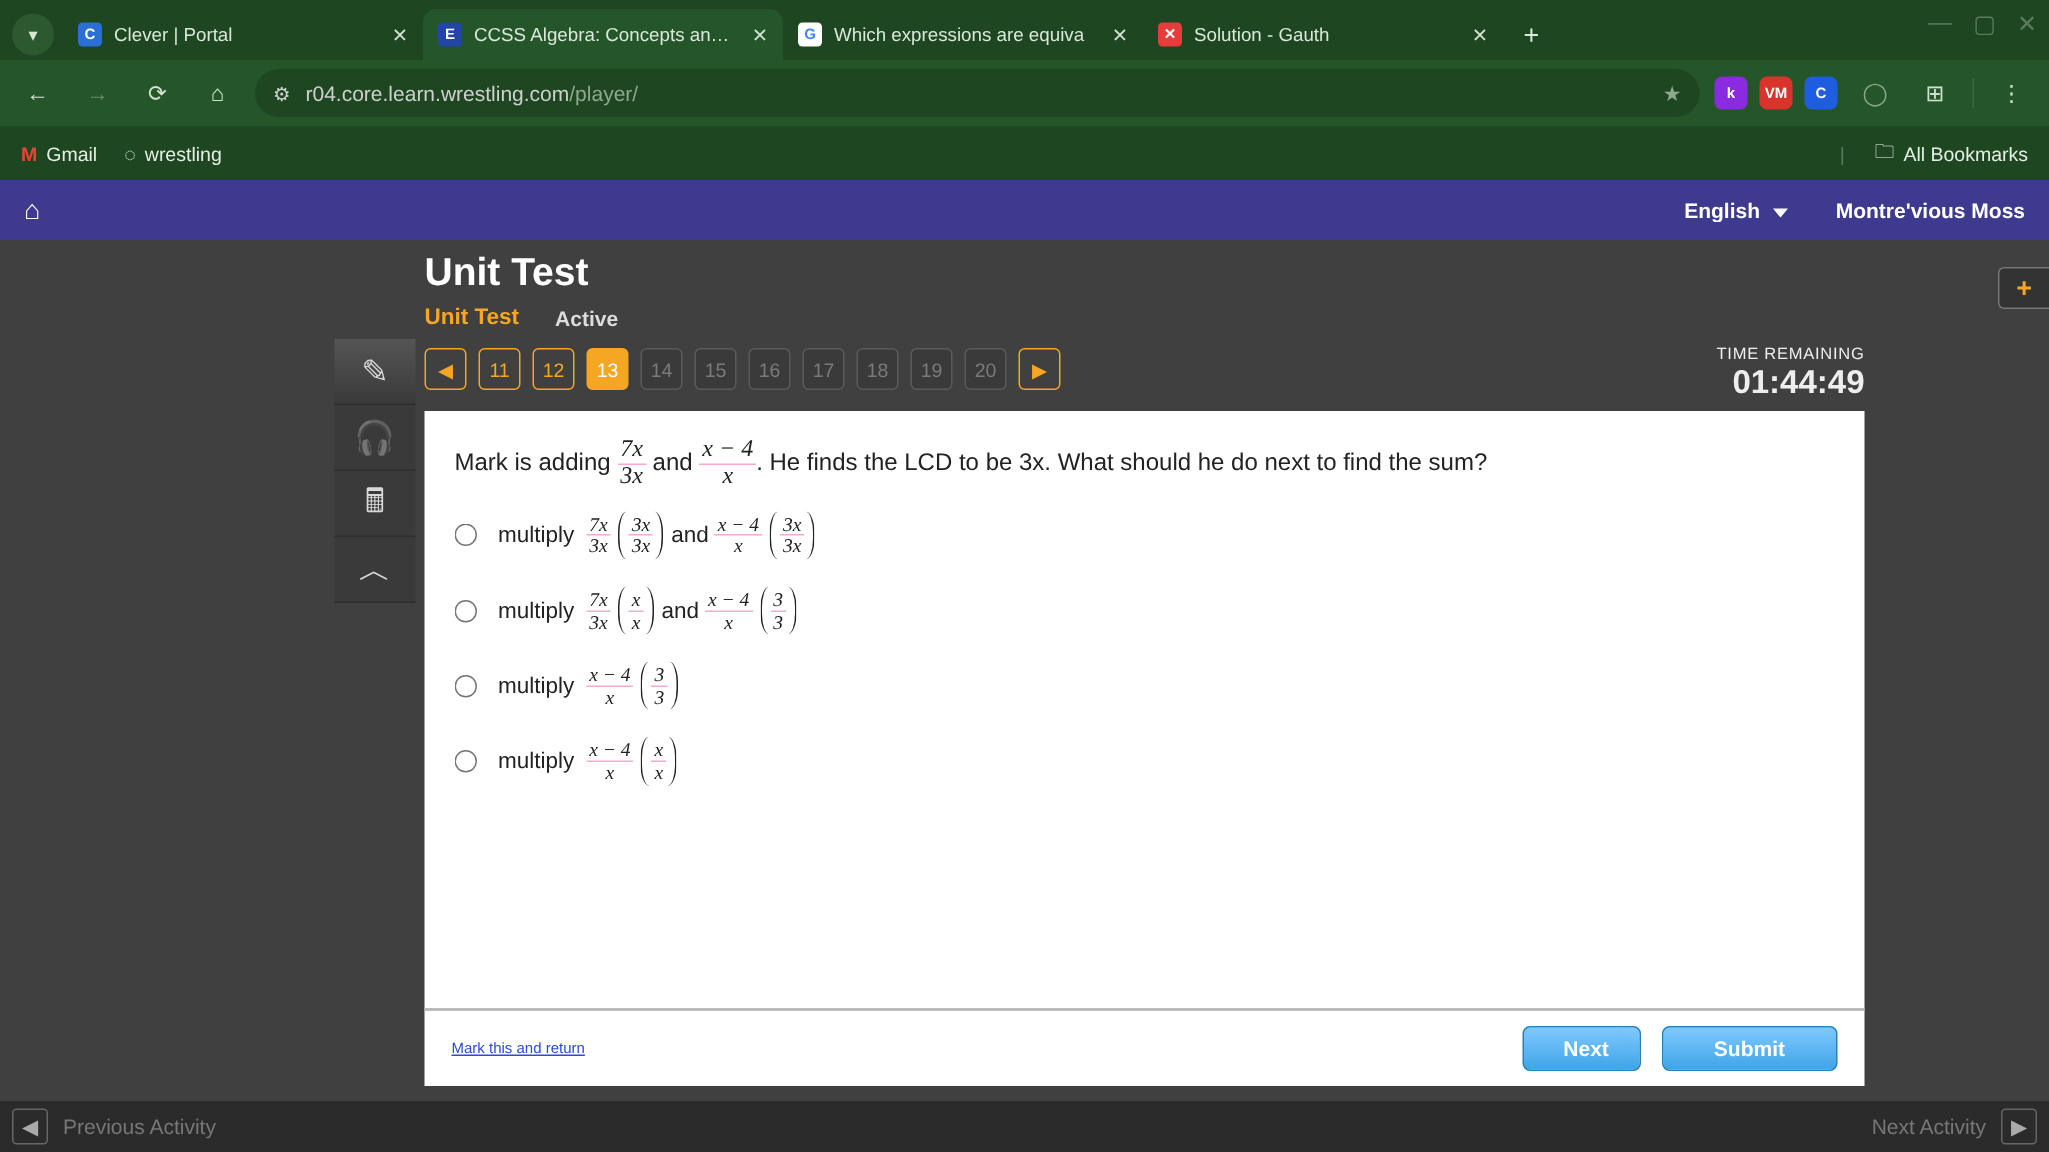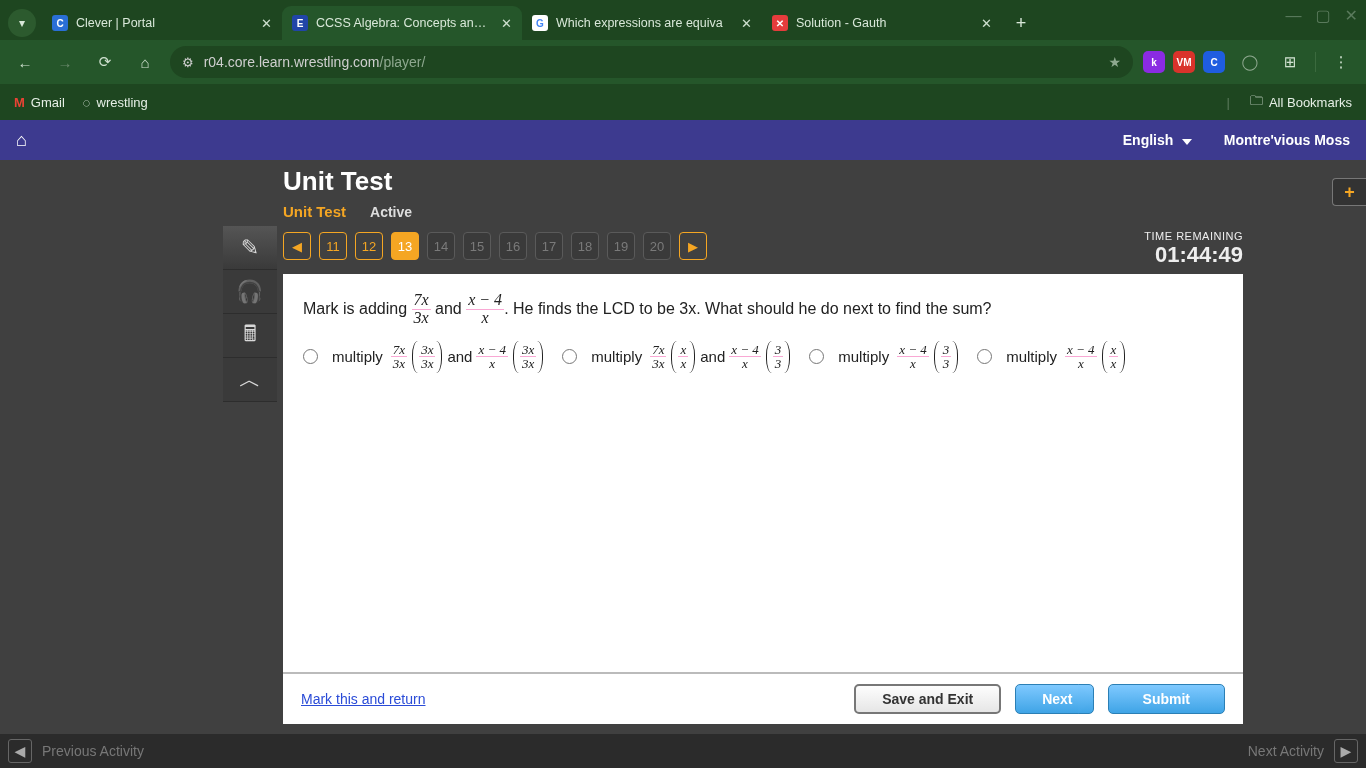--- a/index.html
+++ b/index.html
@@ -154,33 +154,33 @@
   .frac .den { display:block; padding:0 2px; }
   .paren {
     display:inline-block; vertical-align:middle; position:relative;
     padding: 2px 6px;
     border-left:1px solid #222; border-right:1px solid #222;
     border-radius: 6px / 14px;
     margin: 0 1px;
   }
   .sfrac { font-size:13px; }
 
-  .options { display:flex; flex-direction:row; gap:18px; margin-top:10px; }
+  .options { display:flex; flex-direction:column; gap:18px; margin-top:10px; }
   .option { display:flex; align-items:center; gap:14px; }
   .option input[type=radio]{ width:15px; height:15px; accent-color:#3d3a8f; }
   .opt-label { display:flex; align-items:center; gap:4px; font-size:15px; }
   .opt-label .word { margin-right:4px; }
 
   .panel-footer {
     position:absolute; bottom:0; left:0; right:0;
     border-top:2px solid #bbb; height:52px;
     display:flex; align-items:center; padding:0 18px;
     justify-content:space-between;
   }
-  .mark-link { color:#2a4bd7; font-size:14px; text-decoration:underline; }
+  .mark-link { color:#2a4bd7; font-size:10px; text-decoration:underline; }
   .panel-buttons { display:flex; gap:14px; }
   .btn {
     height:30px; border-radius:5px; border:1px solid #888;
     padding:0 26px; font-size:14px; font-weight:bold;
     display:flex; align-items:center; justify-content:center;
     cursor:pointer;
   }
   .btn.save { background:linear-gradient(#fdfdfd,#e6e6e6); color:#333; border:2px solid #777; }
   .btn.next {
     background:linear-gradient(#7fc9ff,#3fa4e6); color:#fff; border:1px solid #2b7fb5;
@@ -442,21 +442,20 @@
                 </span>
                 <span class="paren"><span class="frac sfrac"><span class="num">x</span><span class="den">x</span></span></span>
               </span>
             </label>
           </div>
       </div>
 
       <div class="panel-footer">
         <a class="mark-link">Mark this and return</a>
         <div class="panel-buttons">
-          <div class="btn save">Save and Exit</div>
           <div class="btn next">Next</div>
           <div class="btn submit">Submit</div>
         </div>
       </div>
     </div>
   </div>
 </div>
 
 <div class="bottombar">
   <div class="side">

